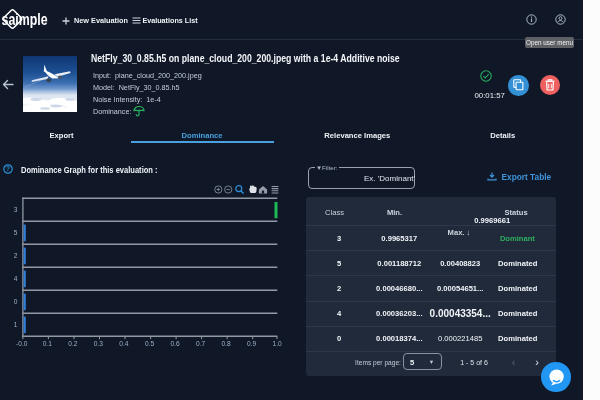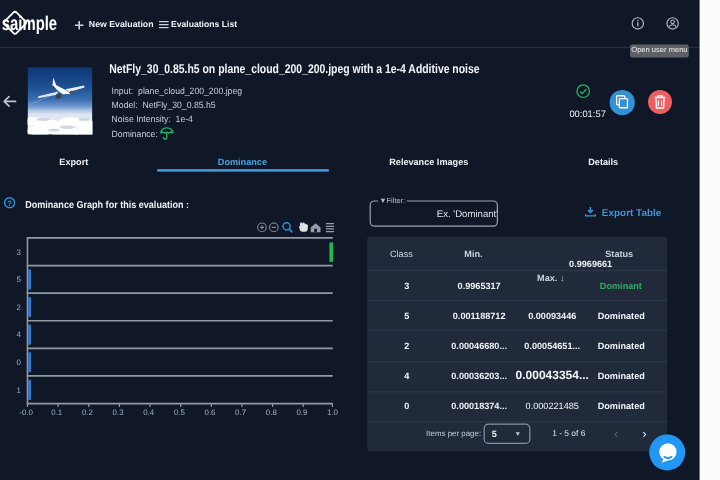--- a/index.html
+++ b/index.html
@@ -256,21 +256,21 @@
   <div class="abs" style="left:305.5px;top:350.7px;width:250.5px;height:1px;background:#2c374b;"></div>
 
   
   <div class="abs ctr" style="left:339px;top:238px;font-size:7.6px;font-weight:bold;color:#f2f5f8;">3</div>
   <div class="abs ctr" style="left:399.3px;top:238px;font-size:7.6px;font-weight:bold;color:#f2f5f8;text-align:center;">0.9965317</div>
   <div class="abs ctr" style="left:460.2px;top:220px;font-size:7.6px;font-weight:bold;color:#f2f5f8;margin-left:32px;">0.9969661</div>
   <div class="abs ctr" style="left:517.4px;top:238px;font-size:7.6px;font-weight:bold;color:#2fae5f;">Dominant</div>
 
   <div class="abs ctr" style="left:339px;top:263px;font-size:7.6px;font-weight:bold;color:#f2f5f8;">5</div>
   <div class="abs ctr" style="left:399.3px;top:263px;font-size:7.6px;font-weight:bold;color:#f2f5f8;">0.001188712</div>
-  <div class="abs ctr" style="left:460.2px;top:263px;font-size:7.6px;font-weight:bold;color:#f2f5f8;">0.00093446</div>
+  <div class="abs ctr" style="left:460.2px;top:263px;font-size:7.6px;font-weight:bold;color:#f2f5f8;">0.00408823</div>
   <div class="abs ctr" style="left:517.7px;top:263px;font-size:7.6px;font-weight:bold;color:#f2f5f8;">Dominated</div>
 
   <div class="abs ctr" style="left:339px;top:288px;font-size:7.6px;font-weight:bold;color:#f2f5f8;">2</div>
   <div class="abs ctr" style="left:399.3px;top:288px;font-size:7.6px;font-weight:bold;color:#f2f5f8;">0.00046680...</div>
   <div class="abs ctr" style="left:460.2px;top:288px;font-size:7.6px;font-weight:bold;color:#f2f5f8;">0.00054651...</div>
   <div class="abs ctr" style="left:517.7px;top:288px;font-size:7.6px;font-weight:bold;color:#f2f5f8;">Dominated</div>
 
   <div class="abs ctr" style="left:339px;top:313px;font-size:7.6px;font-weight:bold;color:#f2f5f8;">4</div>
   <div class="abs ctr" style="left:399.3px;top:313px;font-size:7.6px;font-weight:bold;color:#f2f5f8;">0.00036203...</div>
   <div class="abs ctr" style="left:460.2px;top:313px;font-size:10px;font-weight:bold;color:#f2f5f8;">0.00043354...</div>

